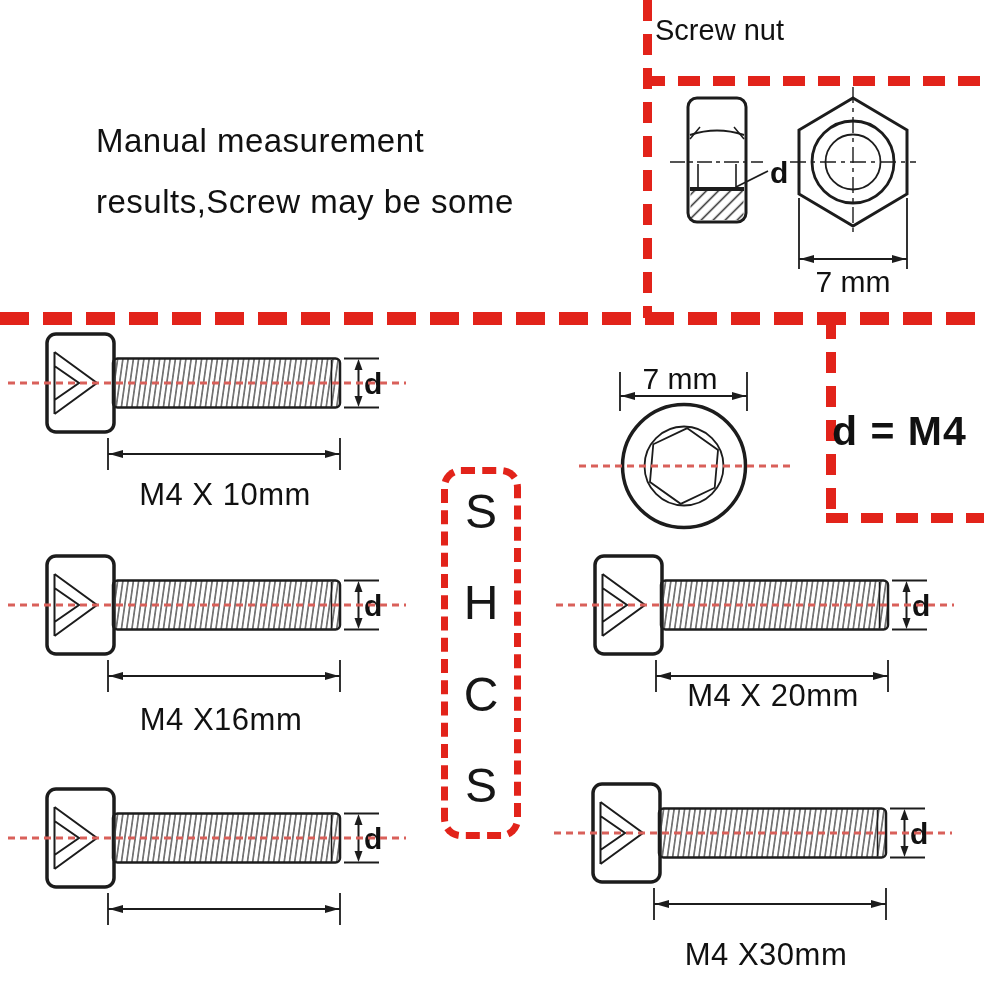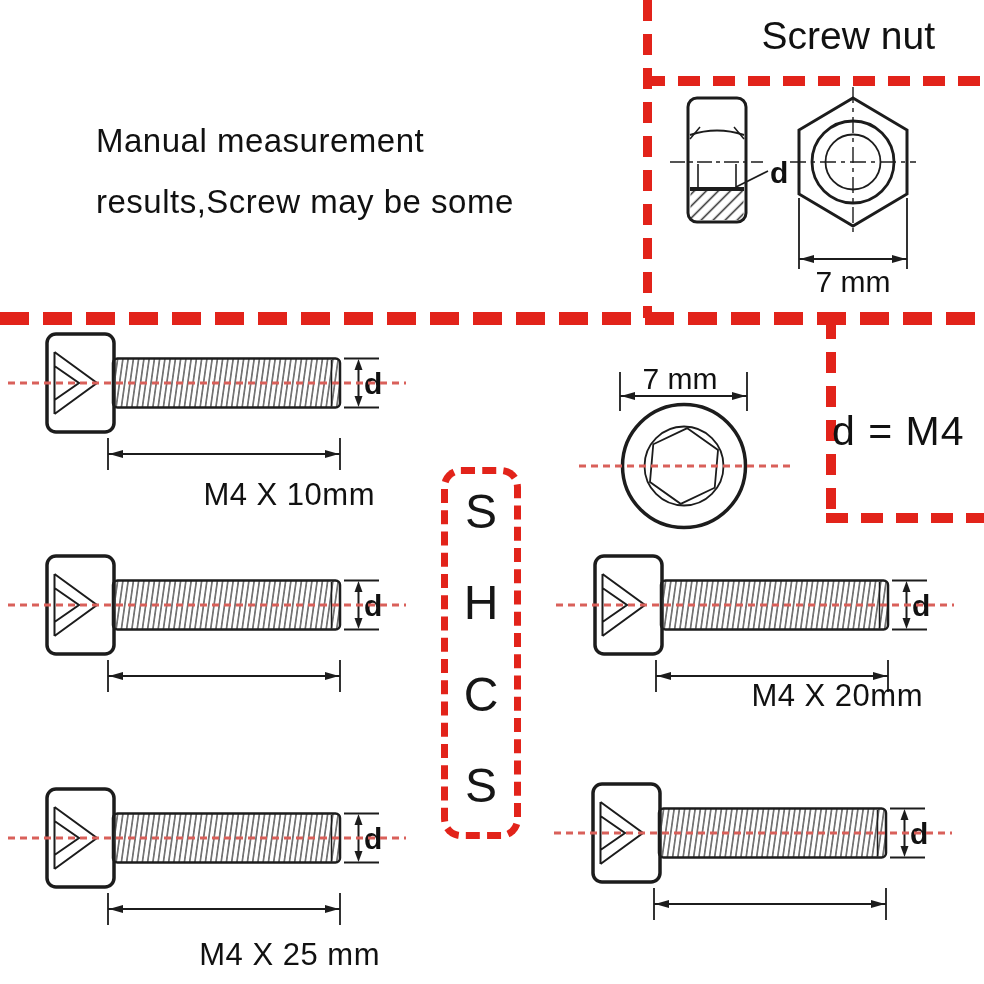--- a/index.html
+++ b/index.html
@@ -7,23 +7,23 @@
     position:relative;width:984px;height:984px;background:#ffffff;overflow:hidden;
     font-family:"Liberation Sans",sans-serif;color:#111;
   }
   .abs{position:absolute;}
   
   .red-h{position:absolute;height:10px;background:repeating-linear-gradient(90deg,#e2231a 0 22px,transparent 22px 35px);}
   .red-h.main{height:13px;background:repeating-linear-gradient(90deg,#e2231a 0 29px,transparent 29px 43px);}
   .red-v{position:absolute;width:9px;background:repeating-linear-gradient(180deg,#e2231a 0 21px,transparent 21px 34px);}
   
   .disclaimer{position:absolute;left:96px;top:110px;font-size:33px;line-height:61px;letter-spacing:0.5px;}
-  .nut-title{position:absolute;left:655px;top:14px;width:280px;text-align:right;font-size:39px;font-weight:500;}
-  .spec-note{position:absolute;left:832px;top:408px;font-size:41px;letter-spacing:1px;}
-  .screw-label{position:absolute;width:300px;text-align:right;font-size:31px;letter-spacing:0.5px;}
+  .nut-title{position:absolute;left:655px;top:14px;width:280px;text-align:left;font-size:29px;font-weight:500;}
+  .spec-note{position:absolute;left:832px;top:408px;font-size:41px;letter-spacing:1px;font-weight:bold;}
+  .screw-label{position:absolute;width:300px;text-align:center;font-size:31px;letter-spacing:0.5px;}
   
   .shcs-box{
     position:absolute;left:441px;top:467px;width:80px;height:372px;box-sizing:border-box;
     border:7px dashed #e2231a;border-radius:20px;
     display:flex;flex-direction:column;align-items:center;justify-content:space-between;
     padding:12px 0 20px 0;
   }
   .shcs-box .letter{font-size:48px;line-height:52px;color:#161616;}
   .screw{position:absolute;width:440px;height:160px;}
   svg text{font-family:"Liberation Sans",sans-serif;}
@@ -225,16 +225,17 @@
     <line x1="108" y1="120" x2="108" y2="152" stroke="#1c1c1c" stroke-width="1.8"></line>
     <line x1="340" y1="120" x2="340" y2="152" stroke="#1c1c1c" stroke-width="1.8"></line>
     <line x1="108" y1="136" x2="340" y2="136" stroke="#1c1c1c" stroke-width="2"></line>
     <polygon points="109,136 123,132 123,140" fill="#1c1c1c"></polygon>
     <polygon points="339,136 325,132 325,140" fill="#1c1c1c"></polygon>
   </g>
   <line x1="8" y1="65" x2="406" y2="65" stroke="#d9605a" stroke-width="3" stroke-dasharray="7 5"></line>
 </svg></div>
 
   <div class="screw-label" style="left:75px;top:477px">M4 X 10mm</div>
-  <div class="screw-label" style="left:80px;top:937px">M4 X 25 mm</div>
+  <div class="screw-label" style="left:71px;top:702px">M4 X16mm</div>
   <div class="screw-label" style="left:623px;top:678px">M4 X 20mm</div>
+  <div class="screw-label" style="left:616px;top:937px">M4 X30mm</div>
 
 </div>
 
 </body></html>

